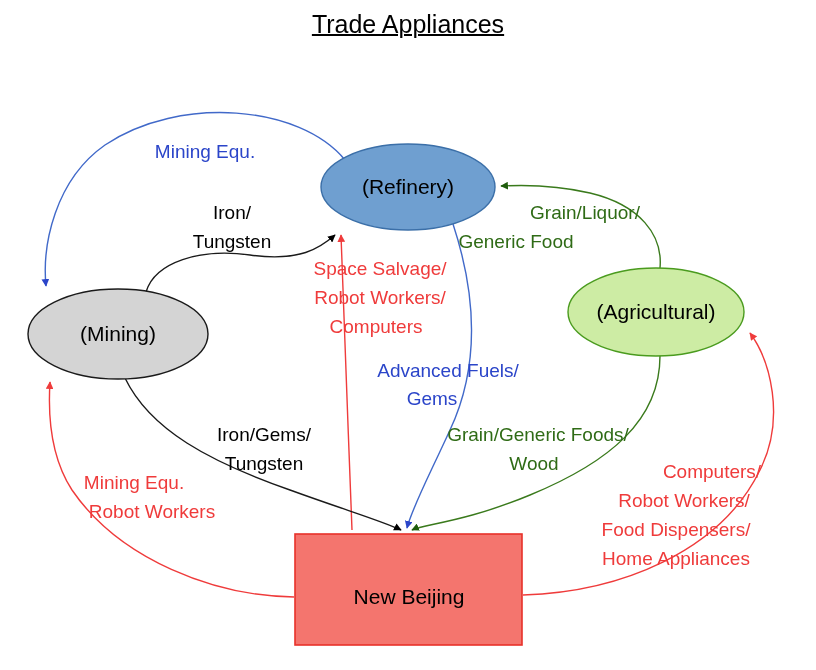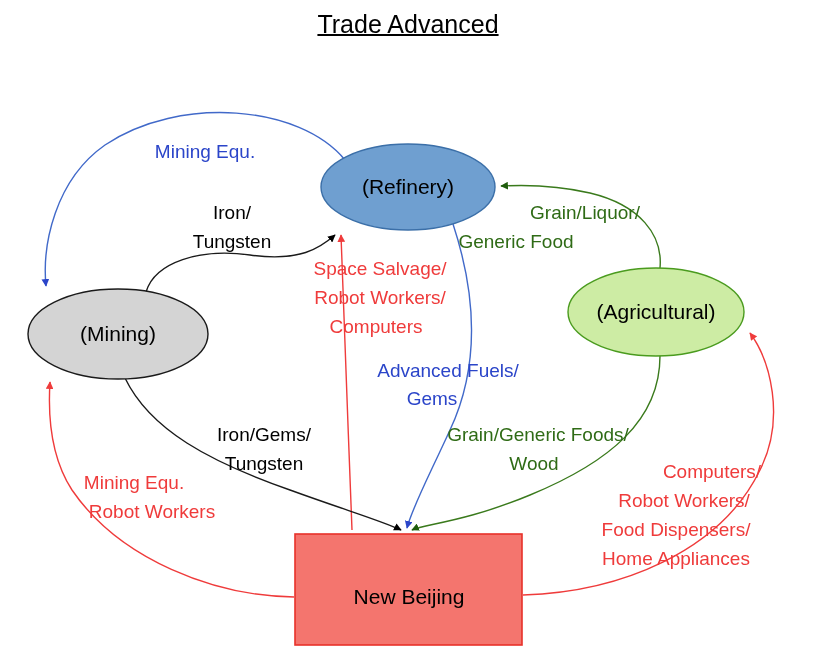--- a/index.html
+++ b/index.html
@@ -71,21 +71,21 @@
   .lbl-red   { fill: #ef3b3b; }
   .lbl-green { fill: #2f6b16; }
   .lbl-black { fill: #000000; }
   .edge-path { fill: none; stroke-width: 1.4px; }
 </style>
 </head>
 <body>
 
 <div class="title-block">
   <span class="title-sub">
-    <span class="title-sub-inner">Trade Advanced</span>
+    <span class="title-sub-inner">Trade Appliances</span>
   </span>
 </div>
 
 <svg id="canvas" viewBox="0 0 816 670">
   <defs>
     <marker id="arrow-blue" viewBox="0 0 10 10" refX="9" refY="5" markerWidth="5.5" markerHeight="5.5" orient="auto-start-reverse">
       <path d="M 0 0 L 10 5 L 0 10 z" fill="#2b45c9"></path>
     </marker>
     <marker id="arrow-red" viewBox="0 0 10 10" refX="9" refY="5" markerWidth="5.5" markerHeight="5.5" orient="auto-start-reverse">
       <path d="M 0 0 L 10 5 L 0 10 z" fill="#ef3b3b"></path>

